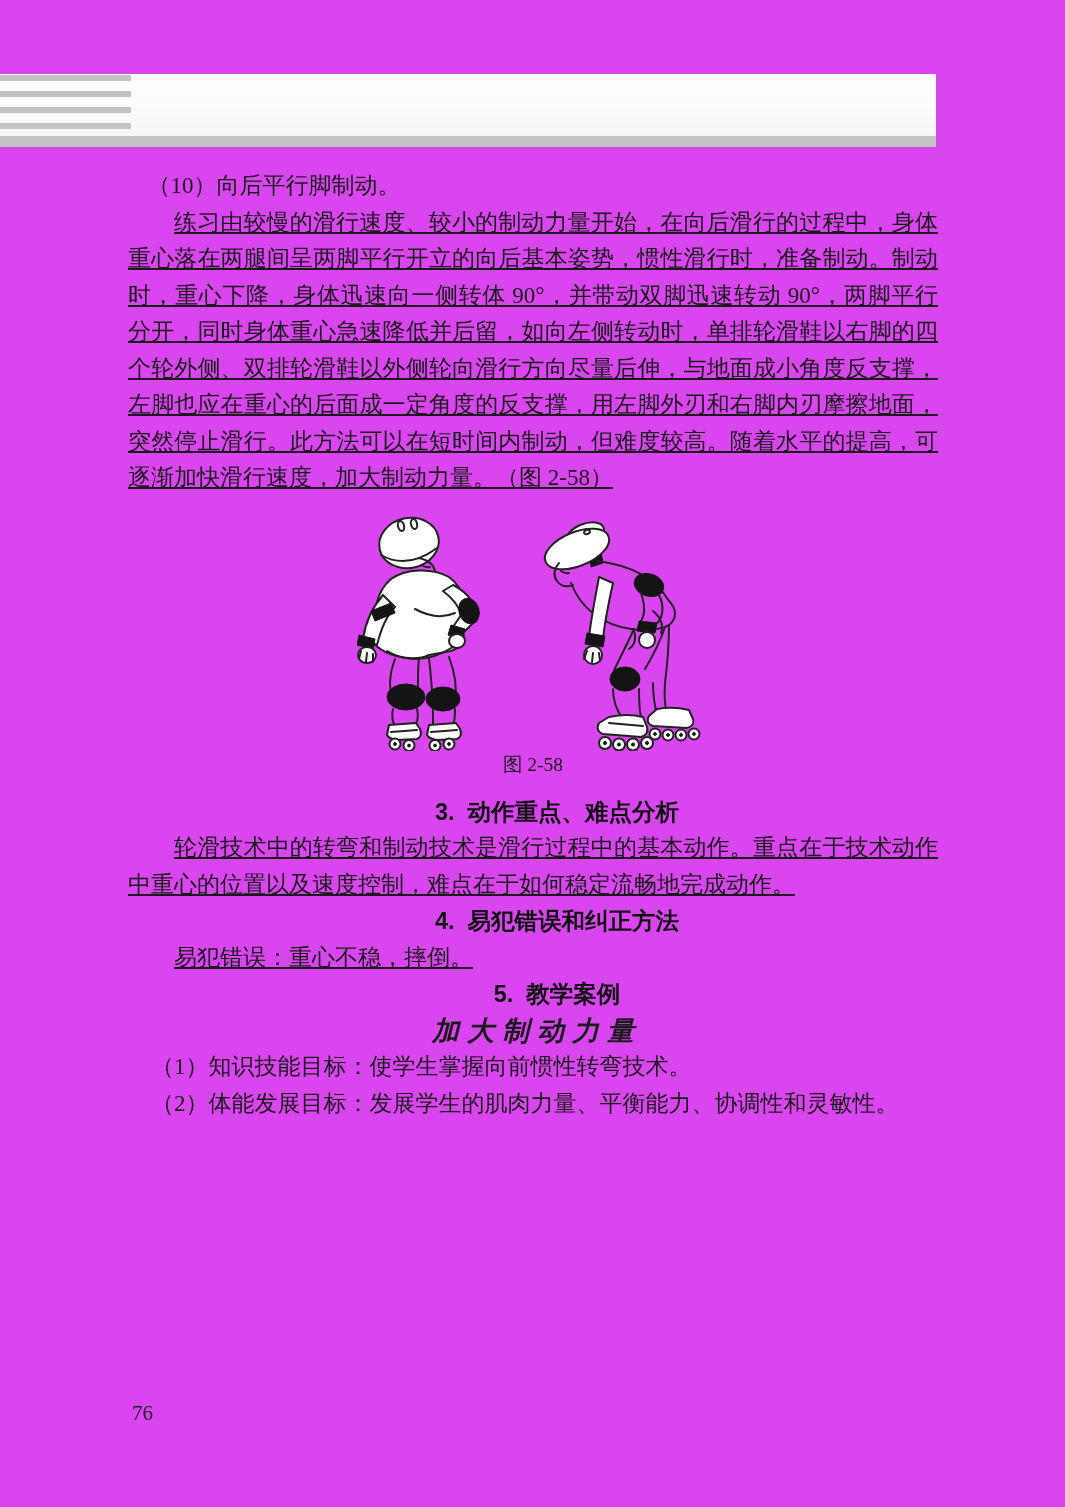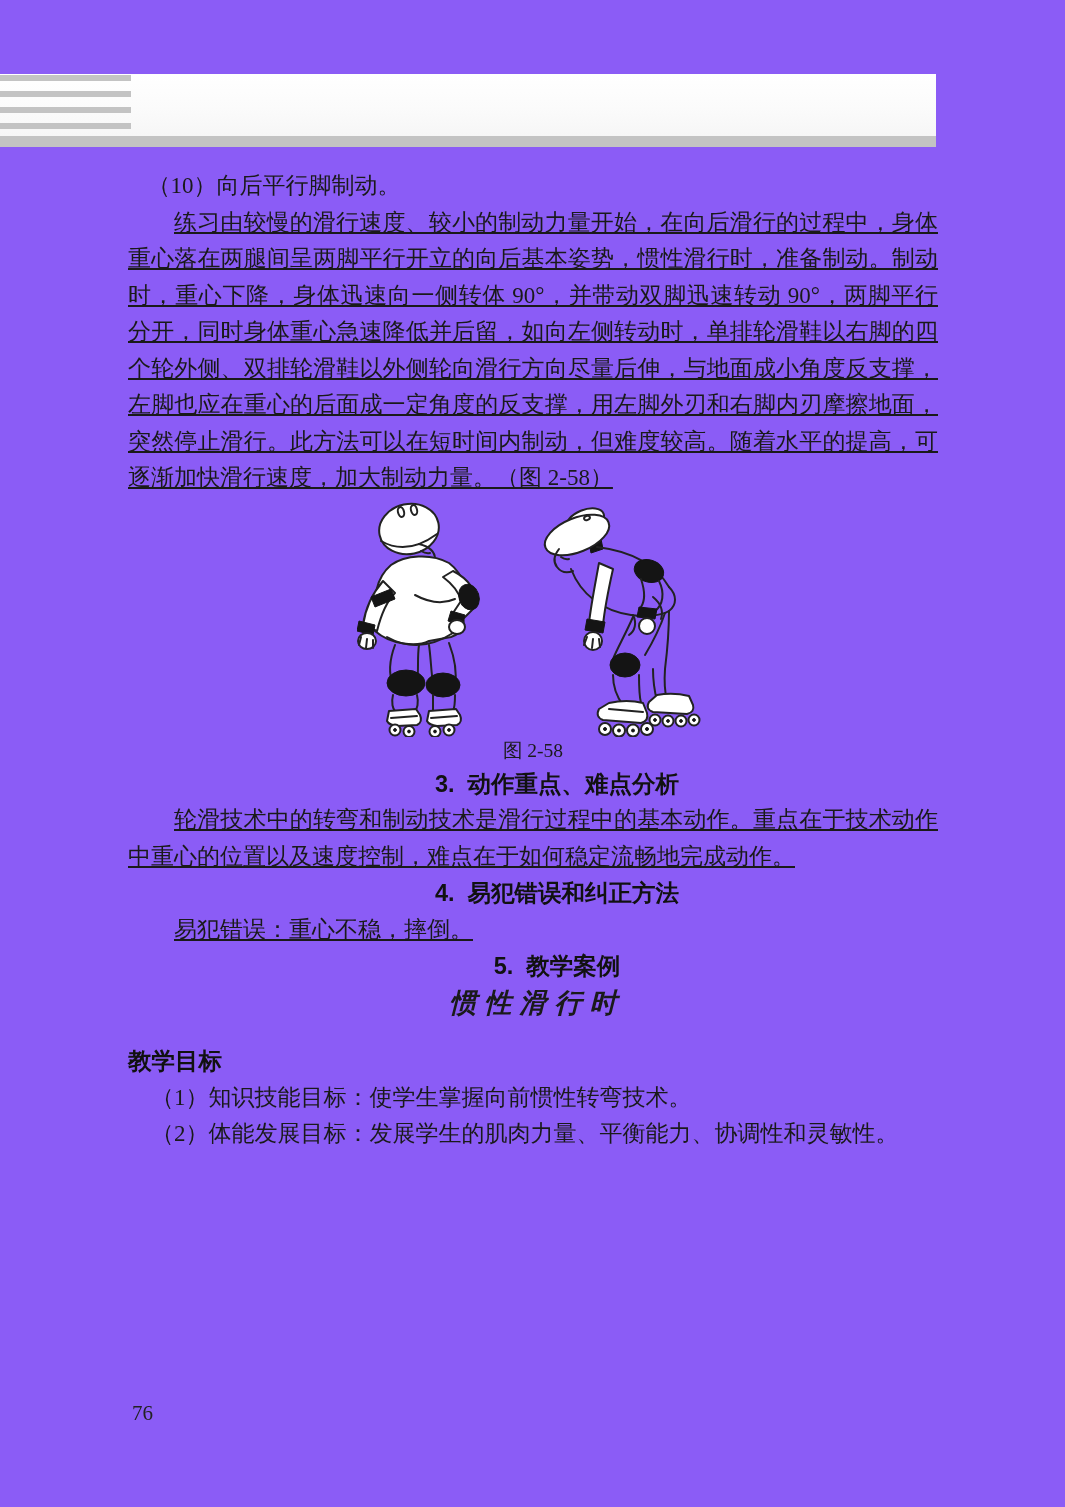--- a/index.html
+++ b/index.html
@@ -1,19 +1,19 @@
 <!DOCTYPE html>
 <html lang="zh"><head>
 <meta charset="utf-8">
 <style>
   html,body{margin:0;padding:0;background:#ffffff;}
   .page{
     position:relative;
     width:1065px;height:1507px;
-    background:#8b5cf6;
+    background:#d946ef;
     overflow:hidden;
     font-family:"Liberation Serif","DejaVu Serif",serif;
     color:#1a1a1a;
   }
   
   .hdr-band{
     position:absolute;left:0;top:74px;width:936px;height:62px;
     background:linear-gradient(180deg,#ffffff 0%,#fbfbfb 55%,#f6f6f6 100%);
   }
   .hbar{position:absolute;left:0;width:131px;height:6px;background:#c3c3c3;}
@@ -32,21 +32,21 @@
   .goal-line{text-indent:1em;}
 
   .sec-heading{
     margin:0;padding-left:48px;
     font-family:"Liberation Sans","DejaVu Sans",sans-serif;
     font-weight:700;font-size:23.5px;line-height:36.5px;
     text-align:center;color:#111;
   }
   .sec-heading .num{margin-right:13px;}
 
-  figure.skater-fig{margin:2px;text-align:center;}
+  figure.skater-fig{margin:16px;text-align:center;}
   .fig-art{display:block;margin:0 auto;width:352px;height:238px;}
   figcaption{
     font-size:19.5px;line-height:27px;text-align:center;
     font-family:"Liberation Serif","DejaVu Serif",serif;color:#1a1a1a;
   }
 
   .case-title{
     text-align:center;
     font-size:27px;line-height:36.5px;
     font-weight:700;font-style:italic;
@@ -178,23 +178,22 @@
 
     <p class="indent">轮滑技术中的转弯和制动技术是滑行过程中的基本动作。重点在于技术动作中重心的位置以及速度控制，难点在于如何稳定流畅地完成动作。</p>
 
     <h3 class="sec-heading"><span class="num">4.</span><span>易犯错误和纠正方法</span></h3>
 
     <p class="indent">易犯错误：重心不稳，摔倒。</p>
 
 
     <h3 class="sec-heading"><span class="num">5.</span><span>教学案例</span></h3>
 
-    <div class="case-title">惯性滑行时</div>
-
-    <h4 class="goal-heading">教学目标</h4>
+    <div class="case-title">加大制动力量</div>
+
 
     <p class="goal-line">（1）知识技能目标：使学生掌握向前惯性转弯技术。</p>
     <p class="goal-line">（2）体能发展目标：发展学生的肌肉力量、平衡能力、协调性和灵敏性。</p>
 
   </div>
 
   <div class="page-number">76</div>
 
 </div>
 

